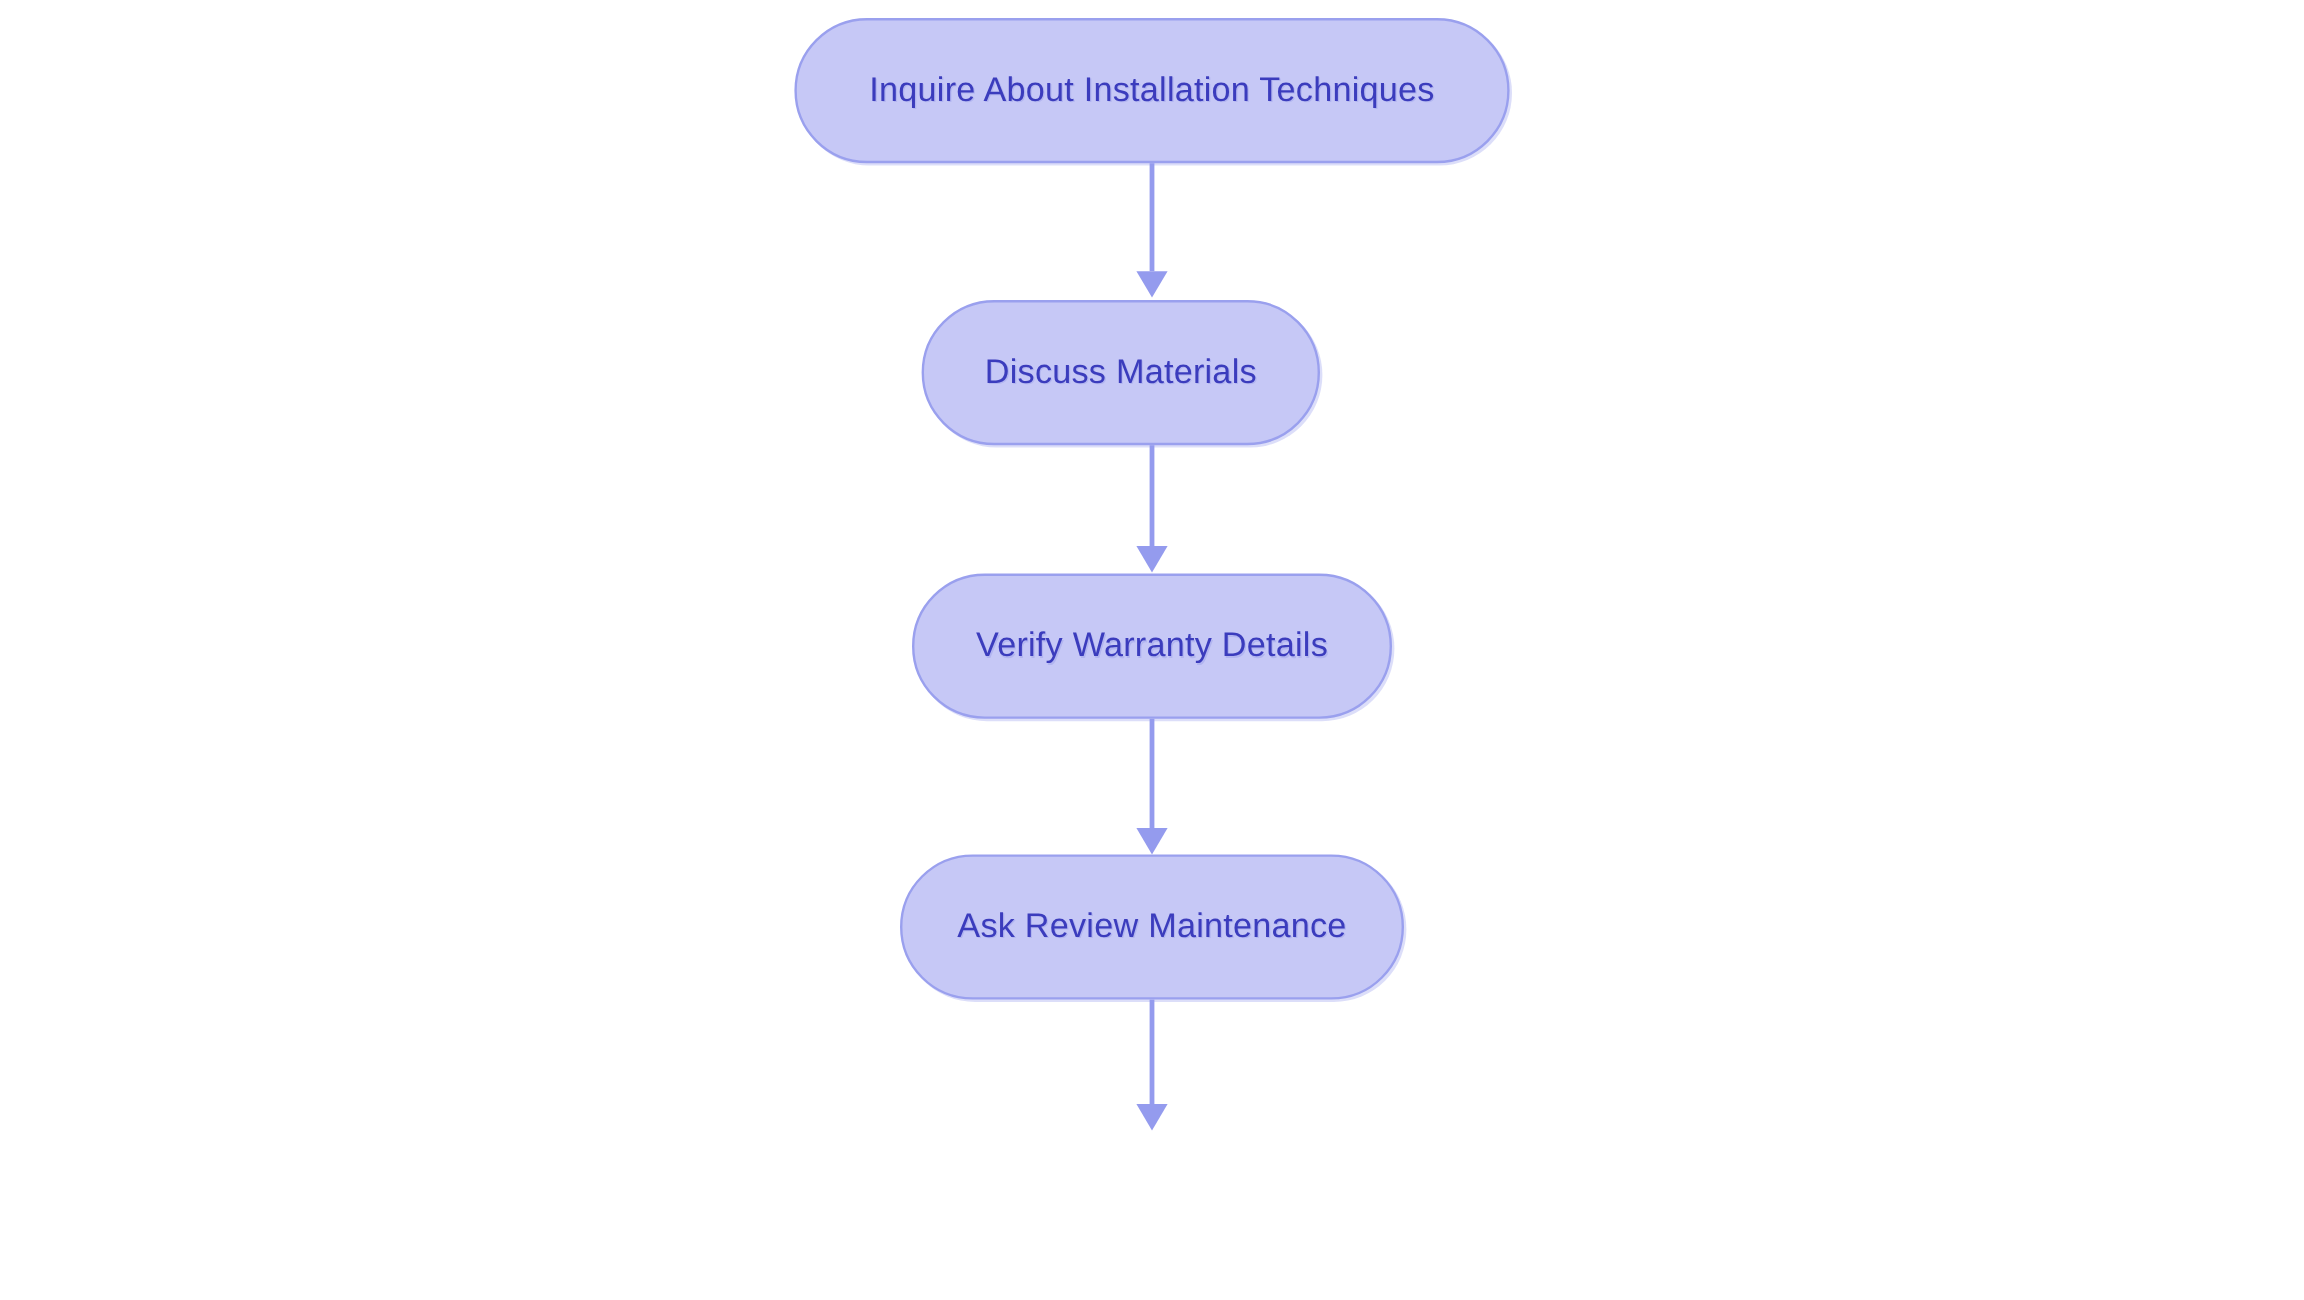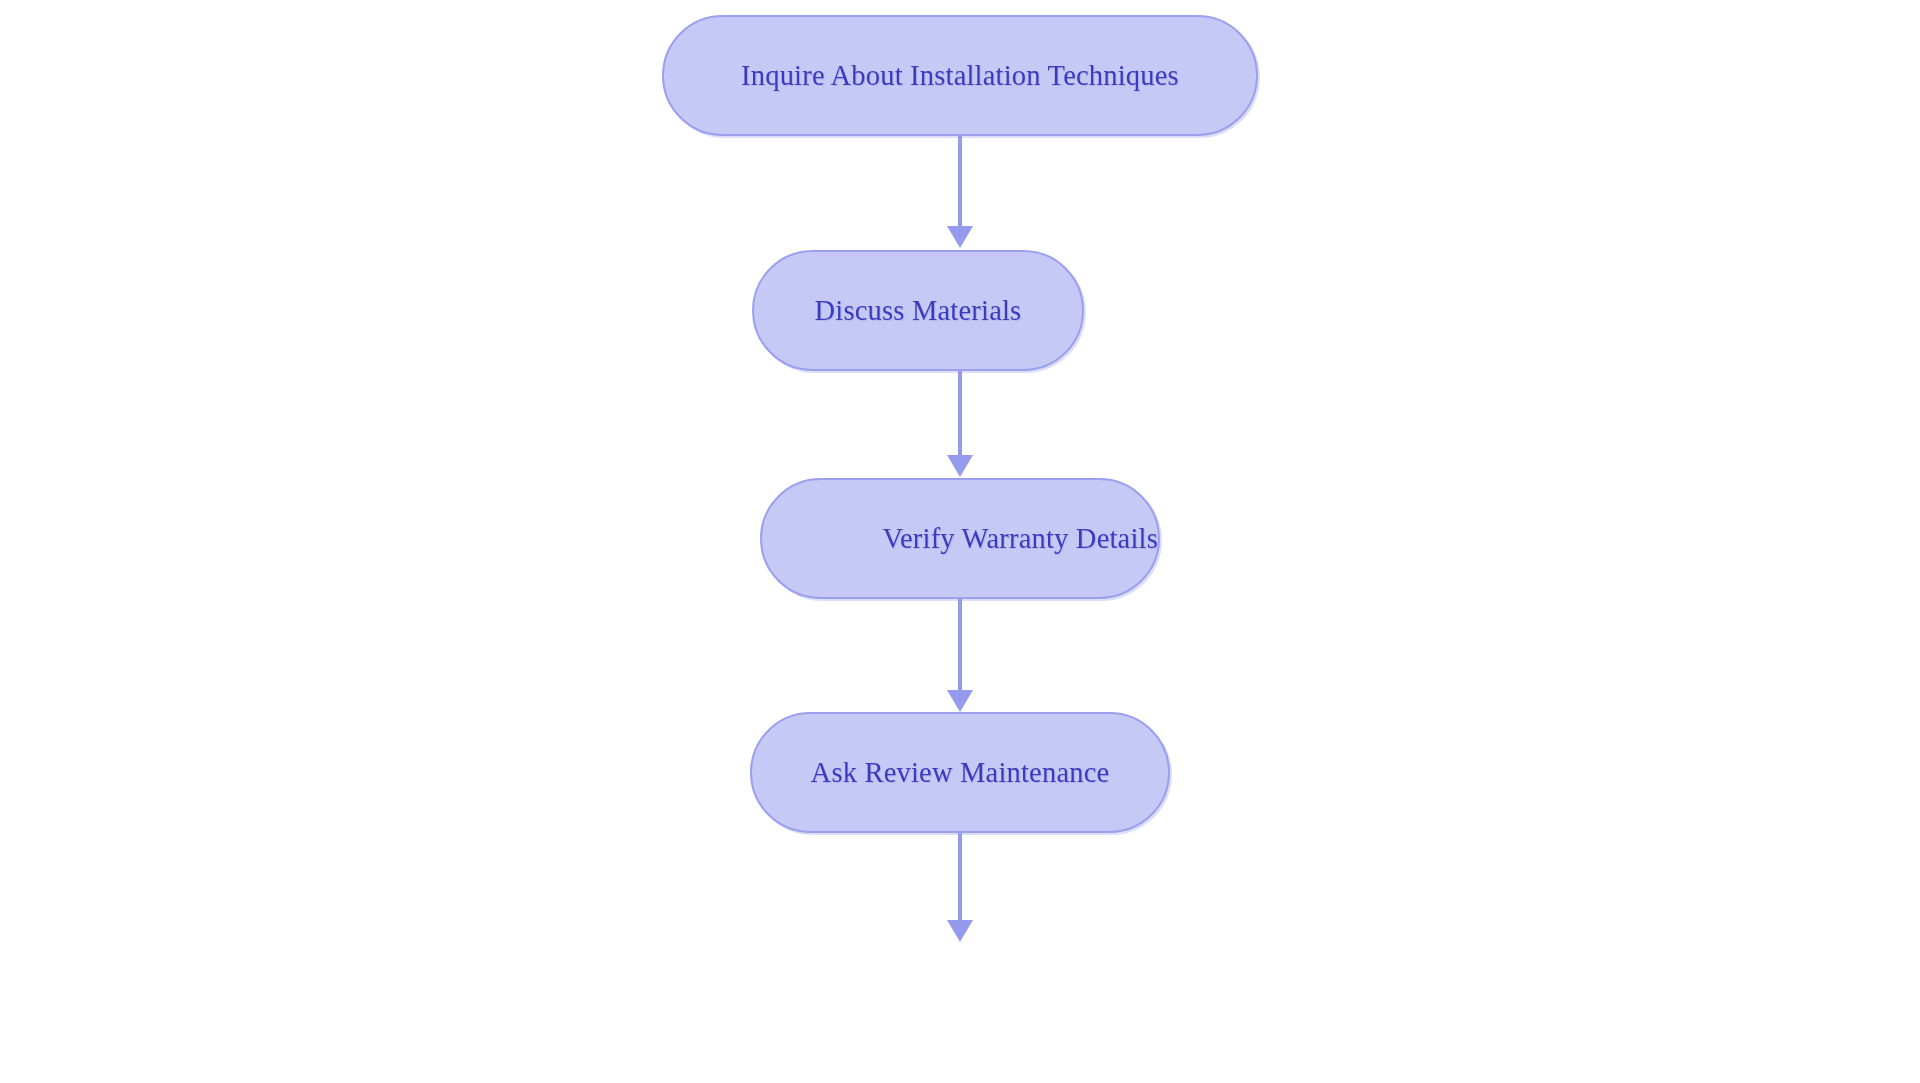--- a/index.html
+++ b/index.html
@@ -5,21 +5,21 @@
   html, body {
     margin: 0;
     padding: 0;
     background: #ffffff;
   }
   .canvas {
     position: relative;
     width: 1847px;
     height: 1083px;
     background: var(--background, #ffffff);
-    font-family: Liberation Serif, serif;
+    font-family: Liberation Sans, sans-serif;
     overflow: hidden;
   }
   .flow-node {
     position: absolute;
     height: 121px;
     box-sizing: border-box;
     border-radius: 61px;
     background: var(--node-fill, #c6c8f6);
     border: 2px solid var(--node-border, #9aa0ee);
     box-shadow: 2px 2px 0 rgba(154, 160, 238, 0.35);
@@ -45,22 +45,22 @@
     left: 947px;
     width: 0;
     height: 0;
     border-left: 13px solid transparent;
     border-right: 13px solid transparent;
     border-top: 22px solid var(--arrow, #949bee);
   }
 
   
   .n1 { left: 662px; top: 15px;  width: 596px; }
-  .n2 { left: 752px; top: 250px; width: 332px; }
-  .n3 { left: 760px; top: 478px; width: 400px; justify-content: flex-end; }
+  .n2 { left: 768px; top: 250px; width: 332px; }
+  .n3 { left: 760px; top: 478px; width: 400px; }
   .n4 { left: 750px; top: 712px; width: 420px; }
   .n5 { left: 724px; top: 942px; width: 472px; }
 
   
   .e1-line { top: 136px; height: 90px; }
   .e1-head { top: 226px; }
   .e2-line { top: 371px; height: 84px; }
   .e2-head { top: 455px; }
   .e3-line { top: 599px; height: 91px; }
   .e3-head { top: 690px; }

